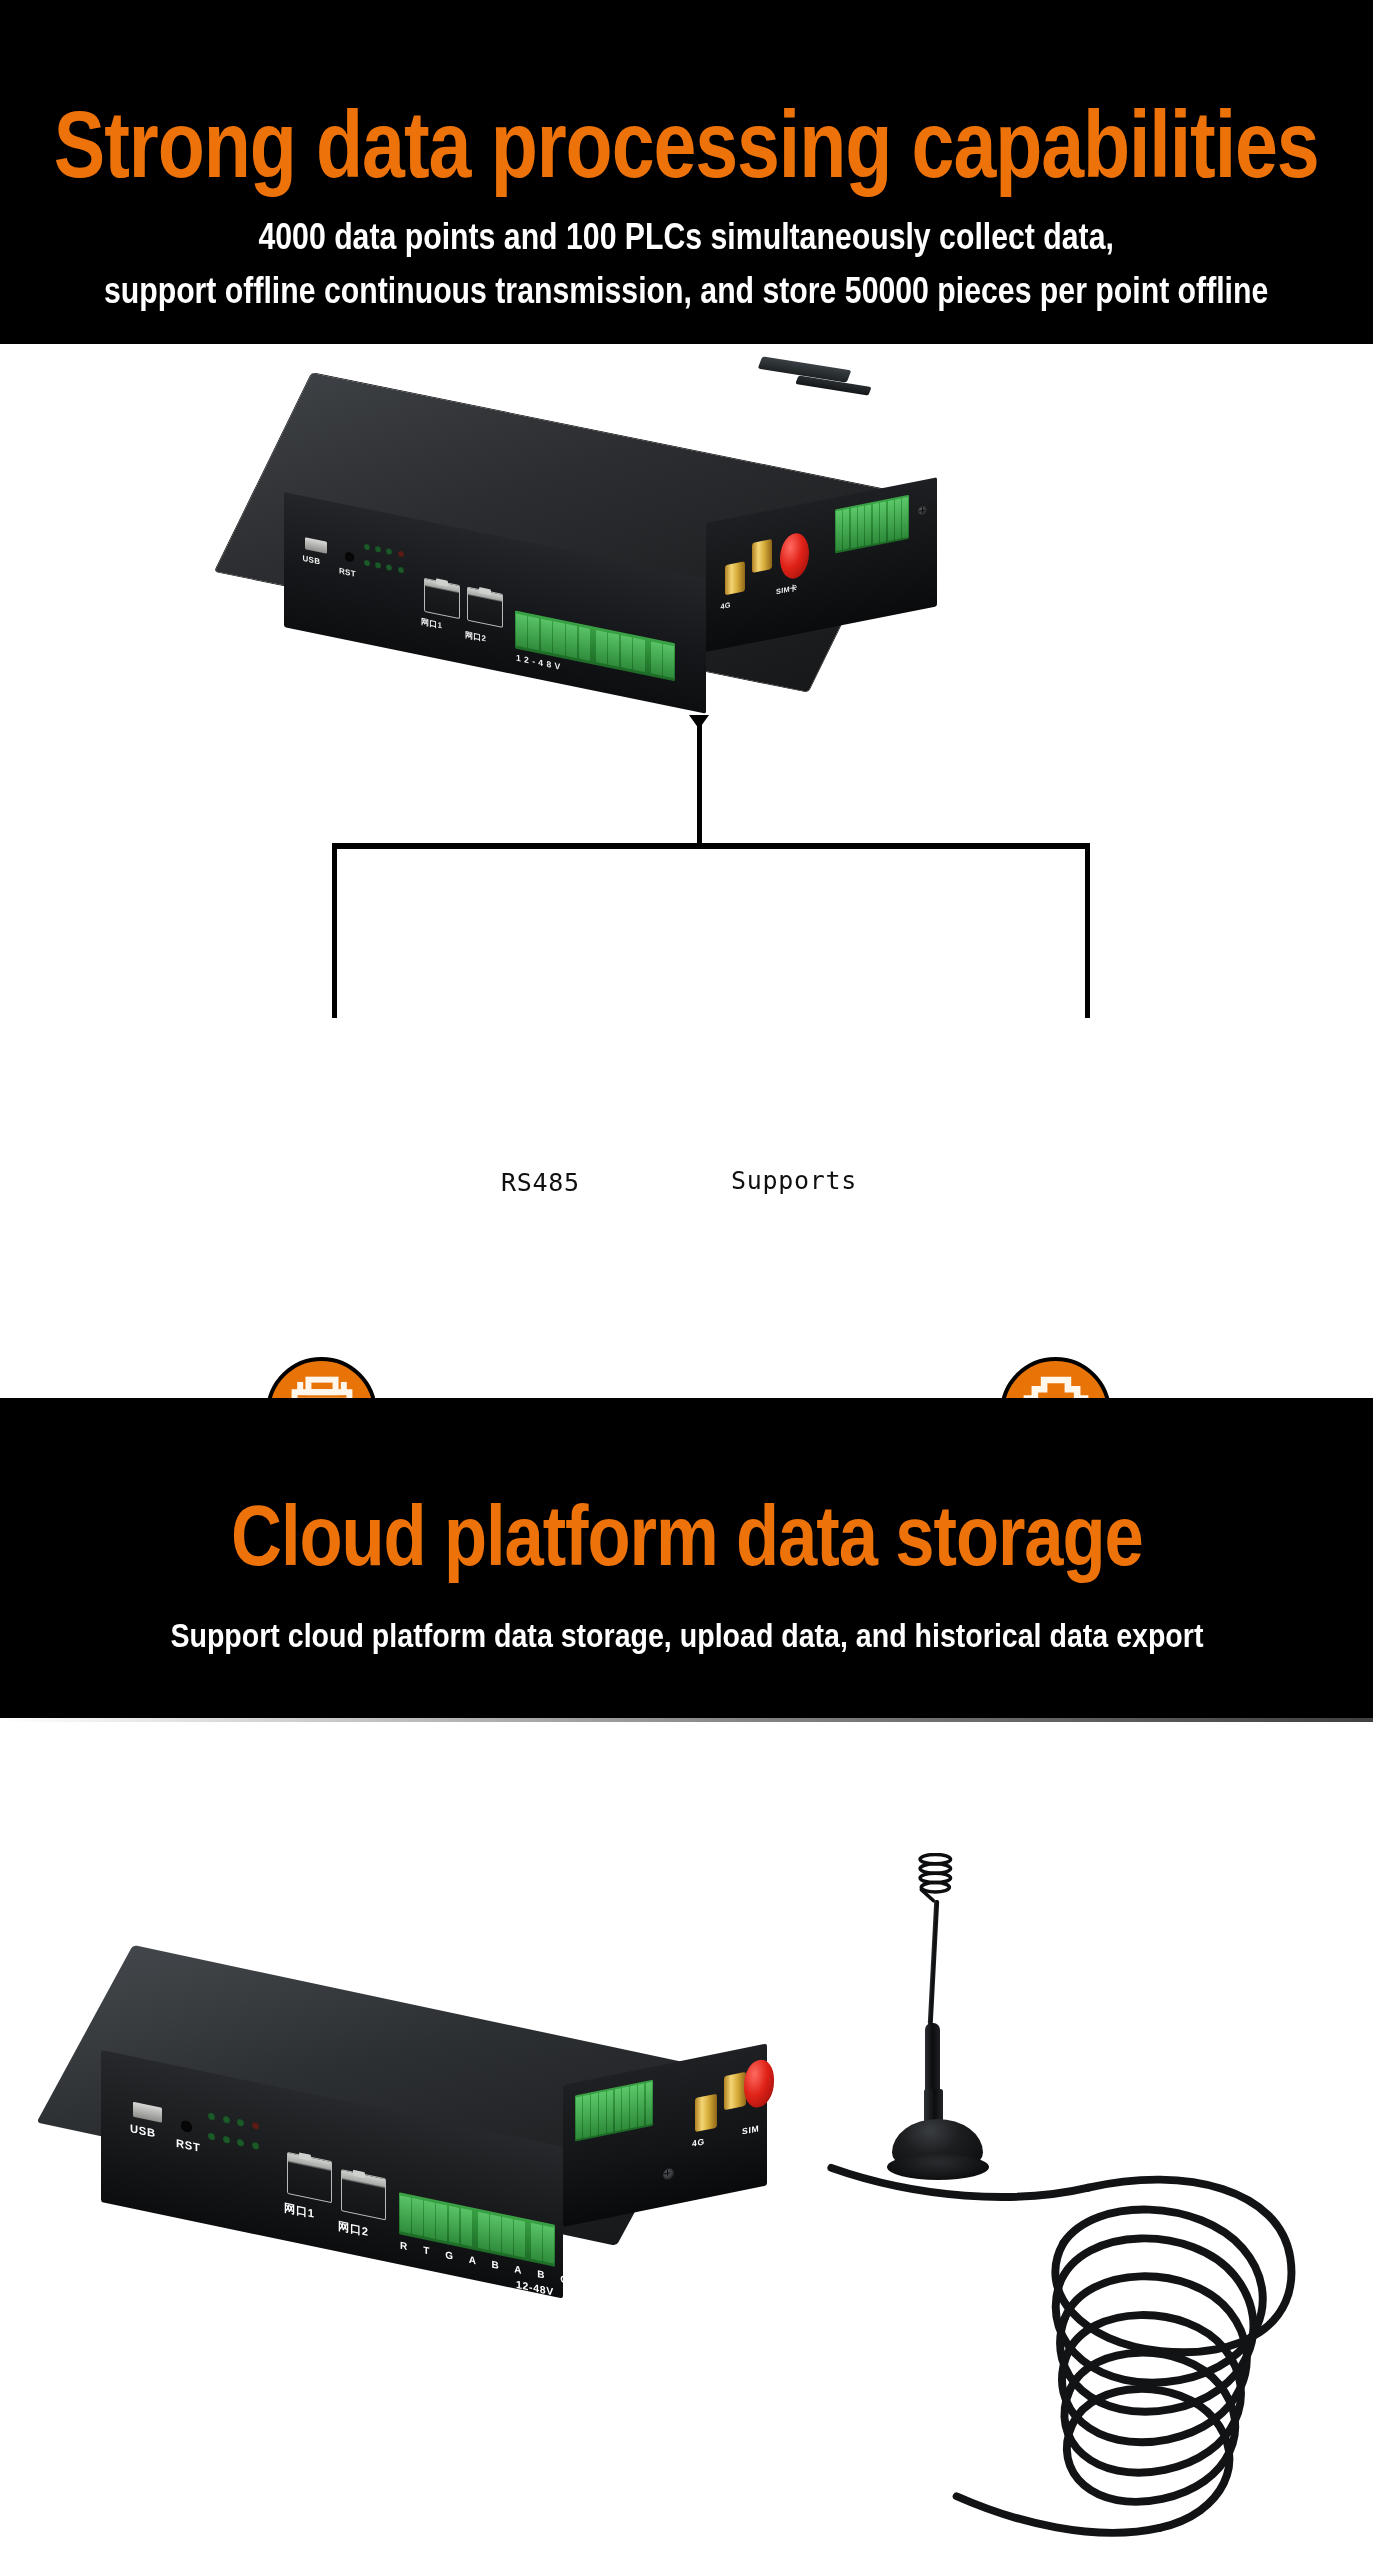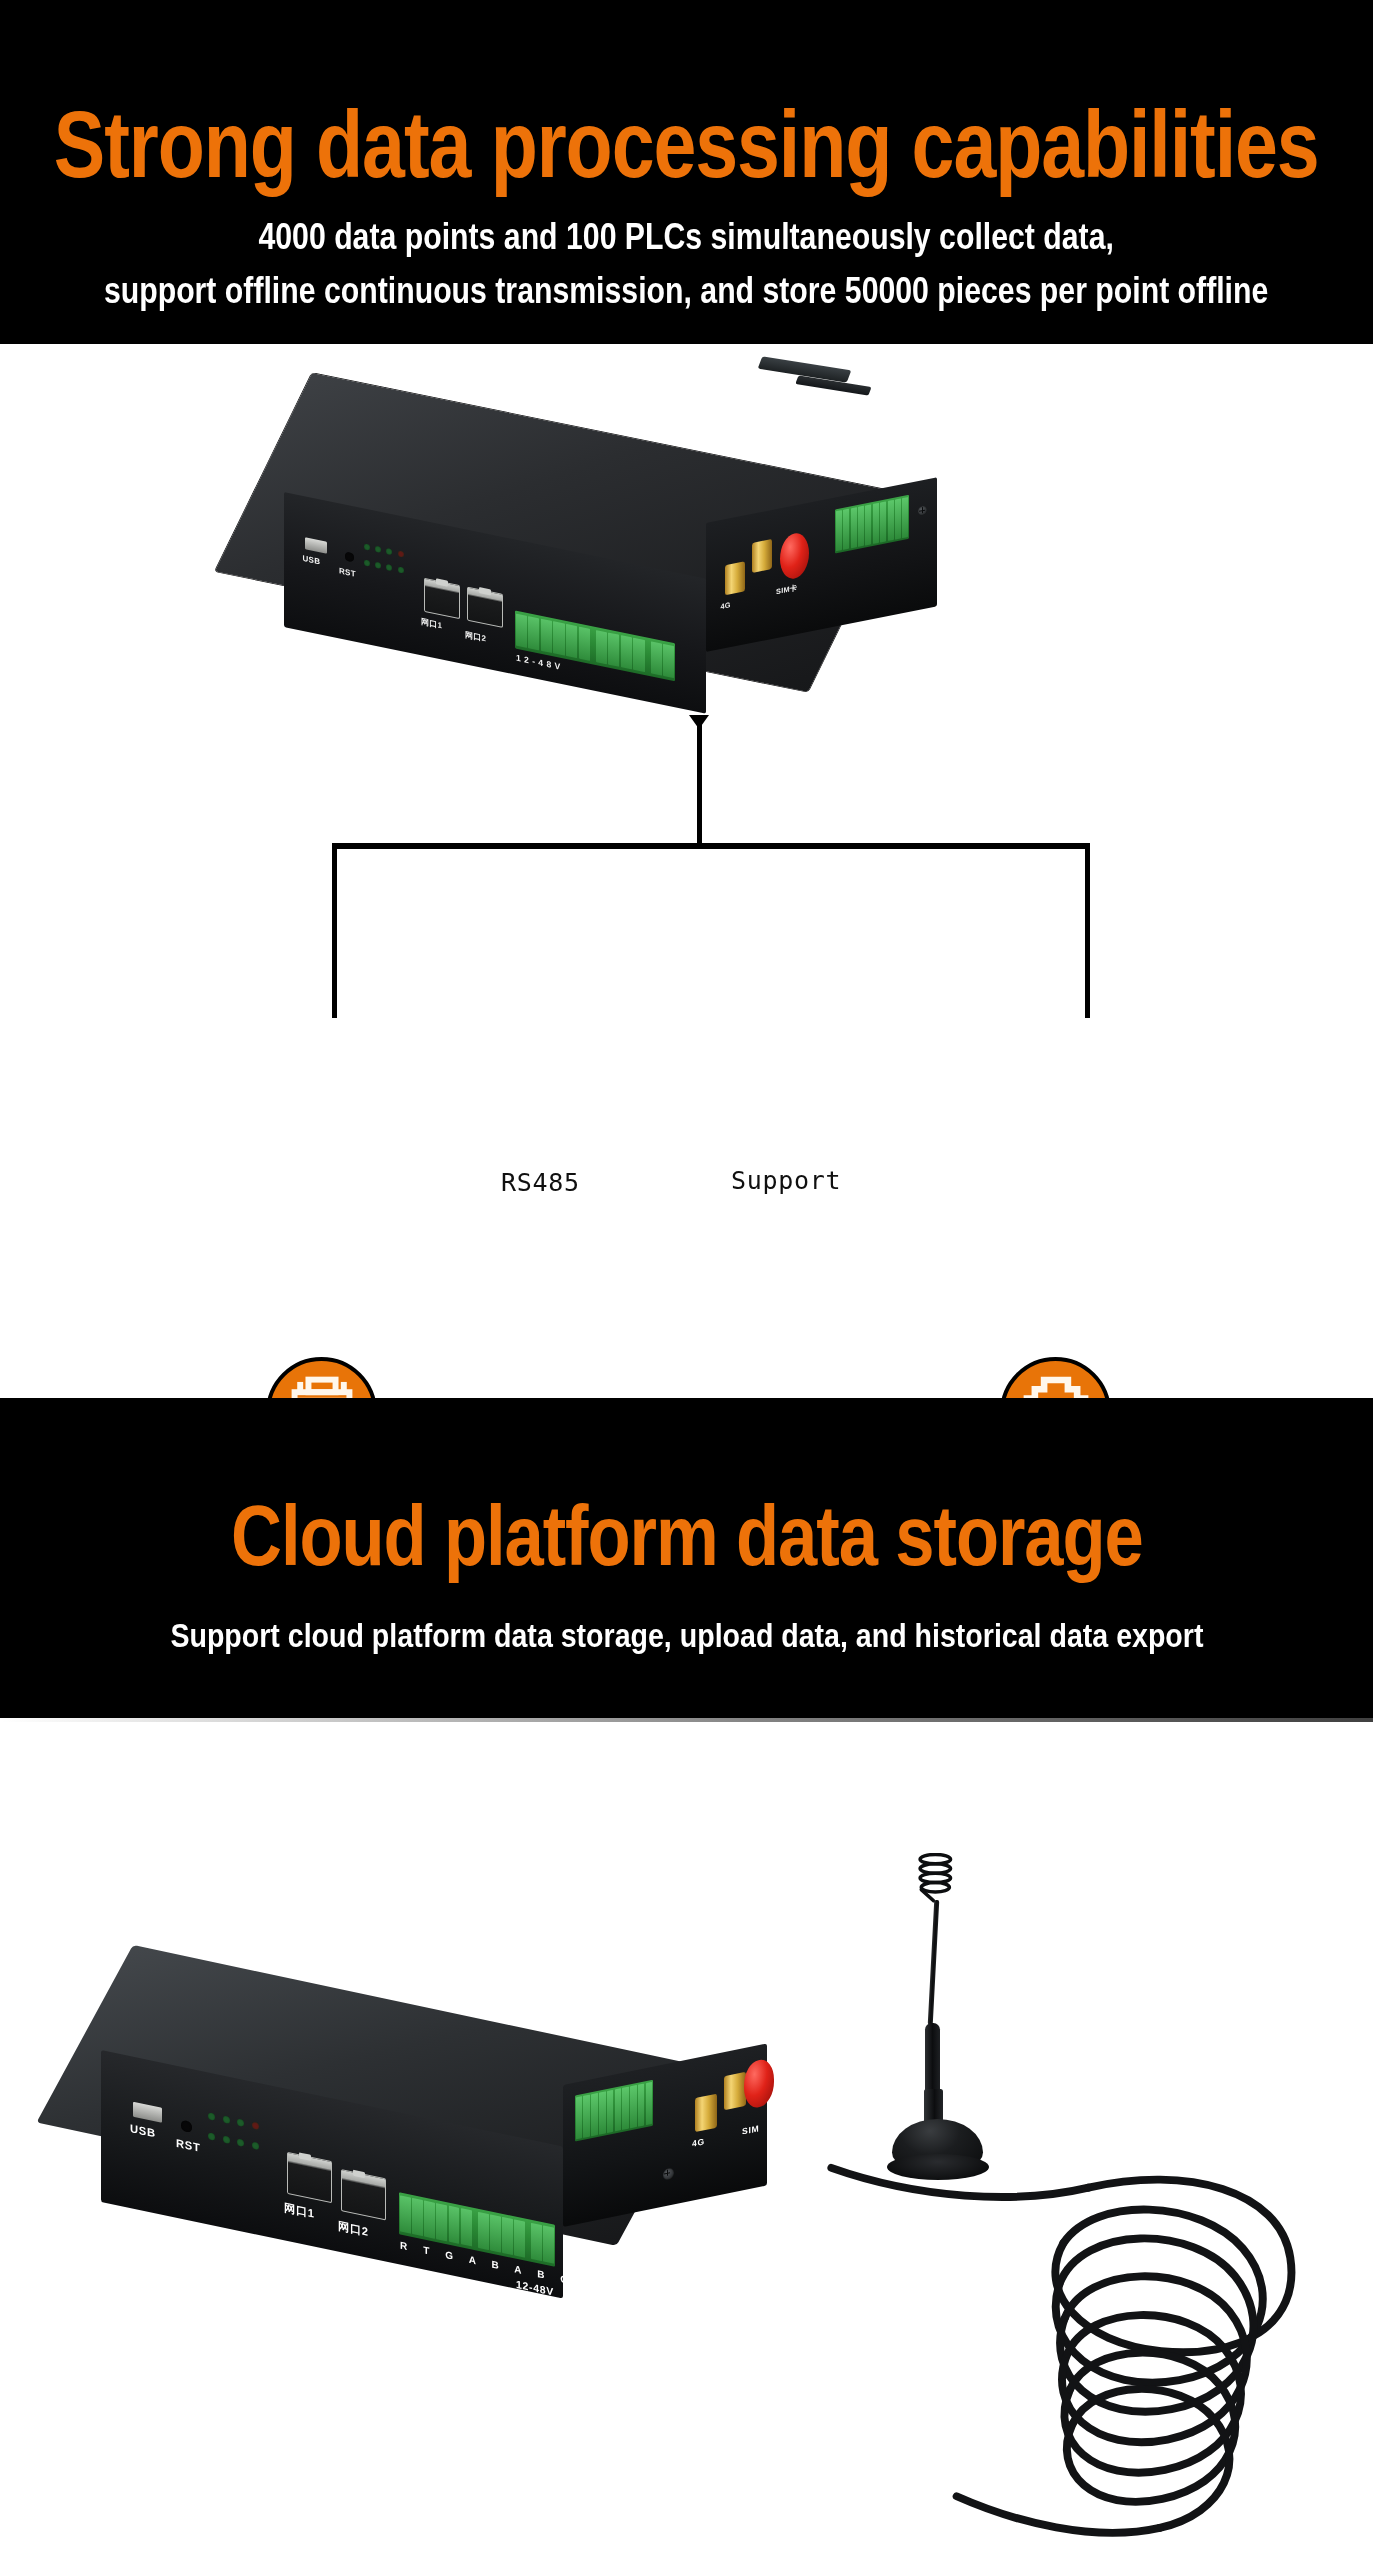--- a/index.html
+++ b/index.html
@@ -425,21 +425,21 @@
     </div>
   </div>
 
   <div id="trunk-arrow"></div>
   <div class="line" id="trunk-line"></div>
   <div class="line" id="cross-line"></div>
   <div class="line" id="branch-left"></div>
   <div class="line" id="branch-right"></div>
 
   <div class="line-label" id="label-rs485">RS485</div>
-  <div class="line-label" id="label-ethernet">Support</div>
+  <div class="line-label" id="label-ethernet">Supports</div>
 
   <div class="icon-circle" id="icon-serial">
     <svg width="74" height="74" viewBox="0 0 112 112" aria-hidden="true">
       <g fill="none" stroke="#FFF7EC" stroke-width="9" stroke-linejoin="miter">
         <rect x="35.5" y="5.5" width="41" height="19"></rect>
         <rect x="14.5" y="24.5" width="83" height="13"></rect>
         <line x1="23" y1="9" x2="23" y2="24" stroke-width="9"></line>
         <line x1="89" y1="9" x2="89" y2="24" stroke-width="9"></line>
         <line x1="27" y1="38" x2="27" y2="67" stroke-width="9"></line>
         <line x1="85" y1="38" x2="85" y2="67" stroke-width="9"></line>

